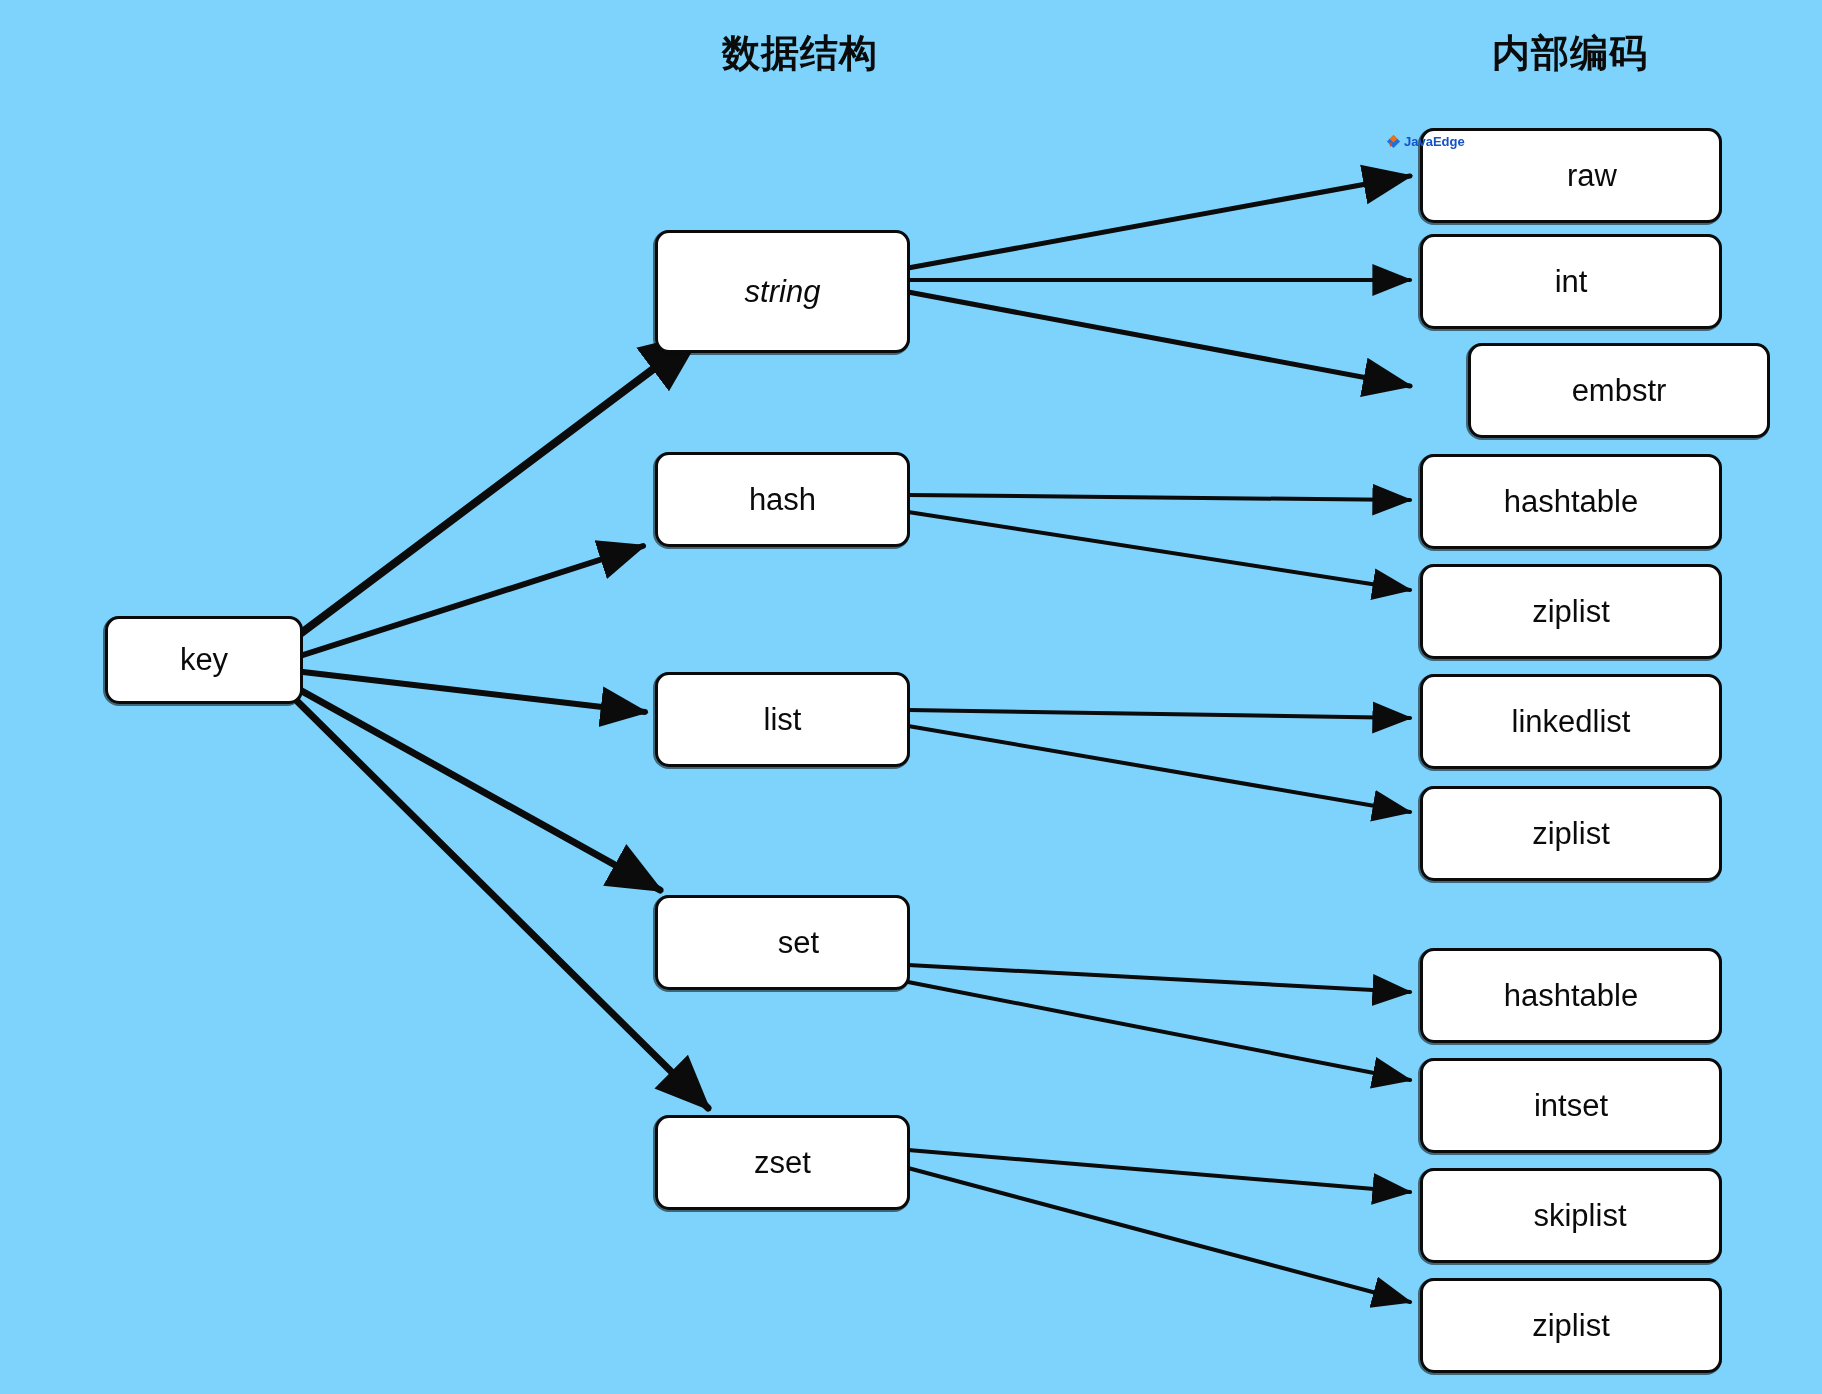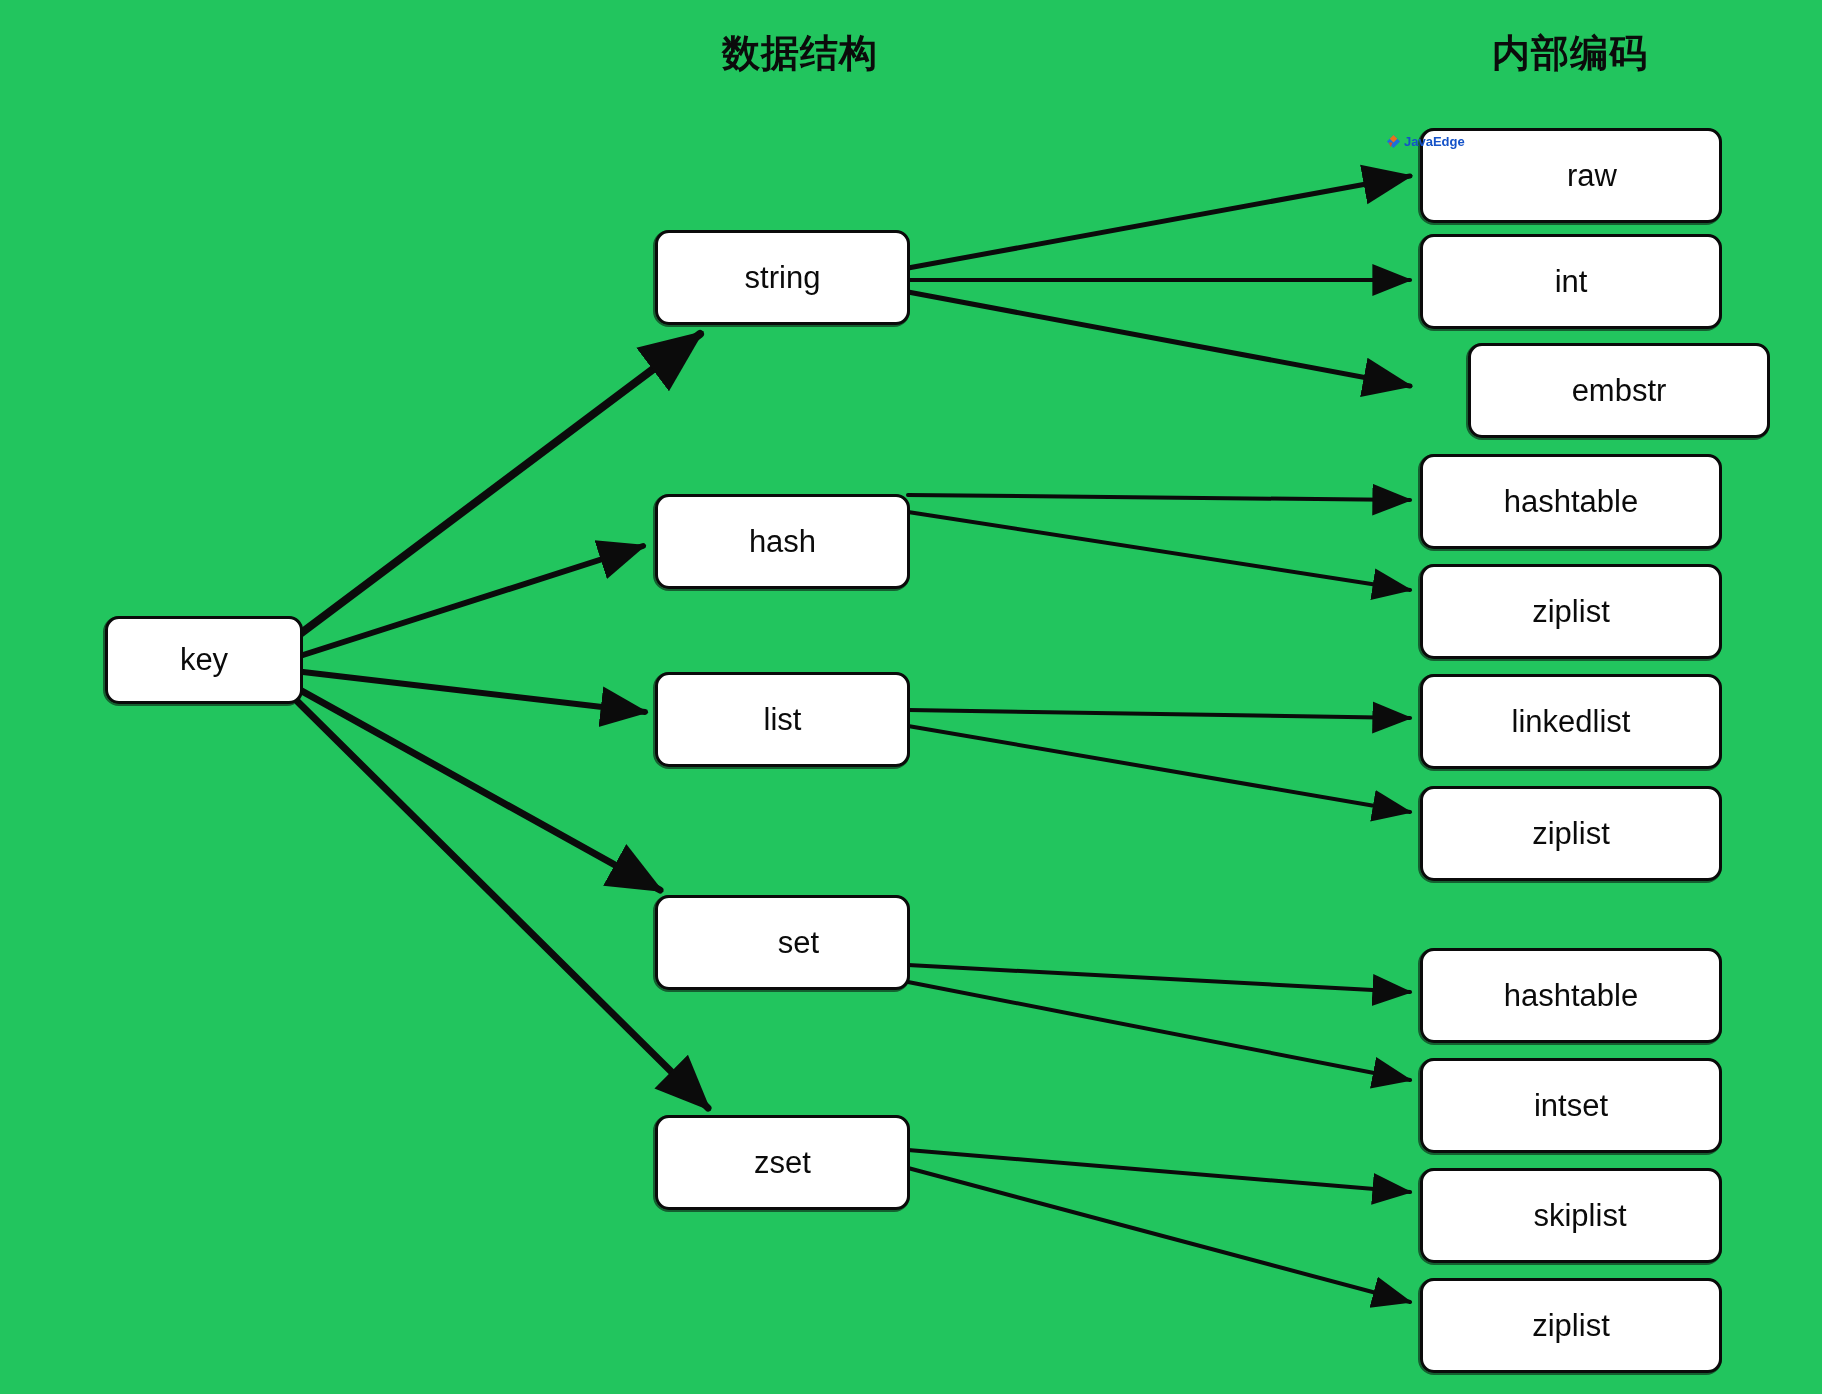--- a/index.html
+++ b/index.html
@@ -7,21 +7,21 @@
     padding: 0;
   }
   body {
     background: #f5eedc;
     font-family: "Liberation Sans", sans-serif;
   }
   #canvas {
     position: relative;
     width: 1822px;
     height: 1394px;
-    background: #22c55e;
+    background: #7dd3fc;
     overflow: hidden;
   }
   .col-title {
     position: absolute;
     font-size: 38px;
     font-weight: bold;
     color: #0b0b0b;
     letter-spacing: 1px;
     white-space: nowrap;
     transform: translateX(-50%);
@@ -125,25 +125,25 @@
 
       <path d="M908 1150 L1410 1192" stroke-width="4" marker-end="url(#ah)"></path>
       <path d="M908 1168 L1410 1302" stroke-width="4" marker-end="url(#ah)"></path>
     </g>
   </svg>
 
   <div class="node" style="left:105px; top:616px; width:198px; height:88px;">
     <span class="label">key</span>
   </div>
 
-  <div class="node" style="left:655px; top:230px; width:255px; height:95px;">
+  <div class="node" style="left:655px; top:230px; width:255px; height:123px;font-style:italic;">
     <span class="label">string</span>
   </div>
 
-  <div class="node" style="left:655px; top:452px; width:255px; height:95px;margin-top:42px;">
+  <div class="node" style="left:655px; top:452px; width:255px; height:95px;">
     <span class="label">hash</span>
   </div>
 
   <div class="node" style="left:655px; top:672px; width:255px; height:95px;">
     <span class="label">list</span>
   </div>
 
   <div class="node" style="left:655px; top:895px; width:255px; height:95px;padding-left:32px;">
     <span class="label">set</span>
   </div>

